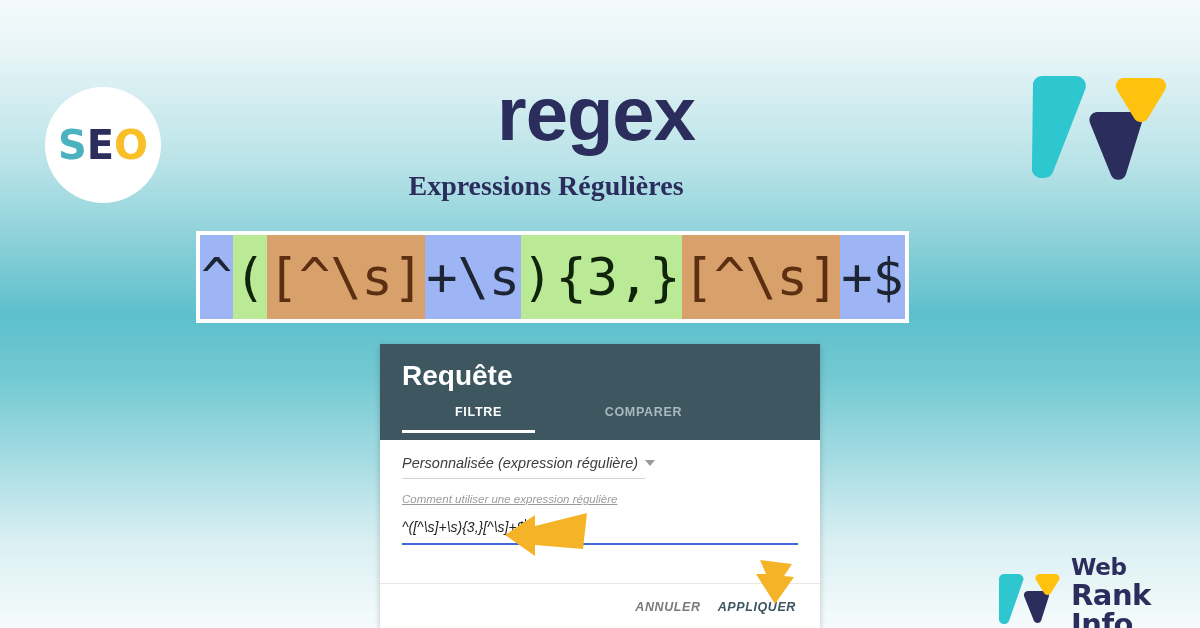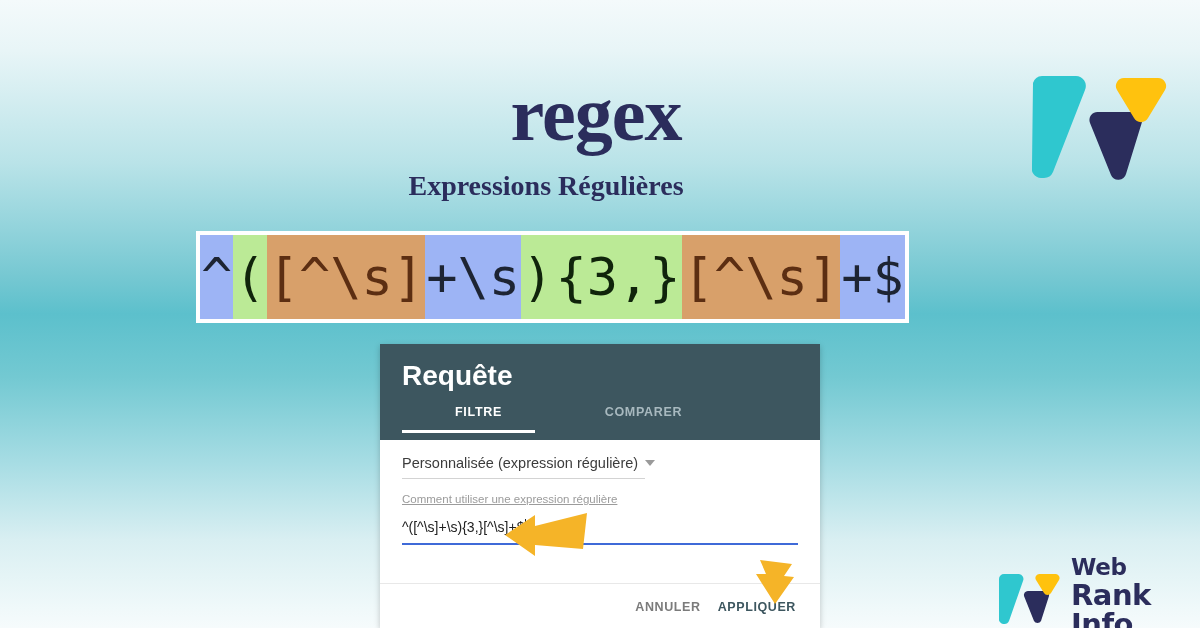--- a/index.html
+++ b/index.html
@@ -56,21 +56,21 @@
   .seo-e { color: #2b2d5c; }
   .seo-o { color: #f9bf28; }
 
   
   #page-title {
     position: absolute;
     left: 0;
     top: 76px;
     width: 1192px;
     text-align: center;
-    font-family: Liberation Serif, serif;
+    font-family: Liberation Sans, sans-serif;
     font-weight: bold;
     font-size: 76px;
     line-height: 1;
     color: #2b2d5c;
     letter-spacing: -1px;
   }
   #page-subtitle {
     position: absolute;
     left: 0;
     top: 172px;
@@ -174,20 +174,21 @@
     right: 10px;
     bottom: 0;
     height: 3px;
     background: #ffffff;
   }
 
   #ga-body {
     position: relative;
     height: 188px;
     background: #ffffff;
+    font-style: italic;
   }
   #ga-select {
     position: absolute;
     left: 22px;
     top: 16px;
     width: 243px;
     border-bottom: 1px solid #d3d3d3;
     padding-bottom: 7px;
     display: flex;
     align-items: center;
@@ -313,20 +314,23 @@
     font-weight: bold;
     letter-spacing: -0.5px;
     margin-top: 2px;
   }
 </style>
 </head>
 <body>
 
 <div id="canvas">
 
+  <div id="seo-badge">
+    <div class="seo-text"><span class="seo-s">S</span><span class="seo-e">E</span><span class="seo-o">O</span></div>
+  </div>
 
   <div id="page-title">regex</div>
   <div id="page-subtitle">Expressions Régulières</div>
 
   <svg id="wri-mark-top" viewBox="0 0 142 116">
     <path d="M10 8 h34 a10 10 0 0 1 9 14 l-32 82 a10 10 0 0 1 -9 6 h-3 a10 10 0 0 1 -9 -13 l1 -82 A10 10 0 0 1 10 8 Z" fill="#2fc7cf"></path>
     <path d="M66 44 h36 a8 8 0 0 1 8 10 l-16 52 a8 8 0 0 1 -15 1 l-21 -52 a8 8 0 0 1 8 -11 Z" fill="#2b2d5c"></path>
     <path d="M92 10 h34 a8 8 0 0 1 7 12 l-17 28 a8 8 0 0 1 -14 0 l-17 -28 A8 8 0 0 1 92 10 Z" fill="#ffc20e"></path>
   </svg>
 

